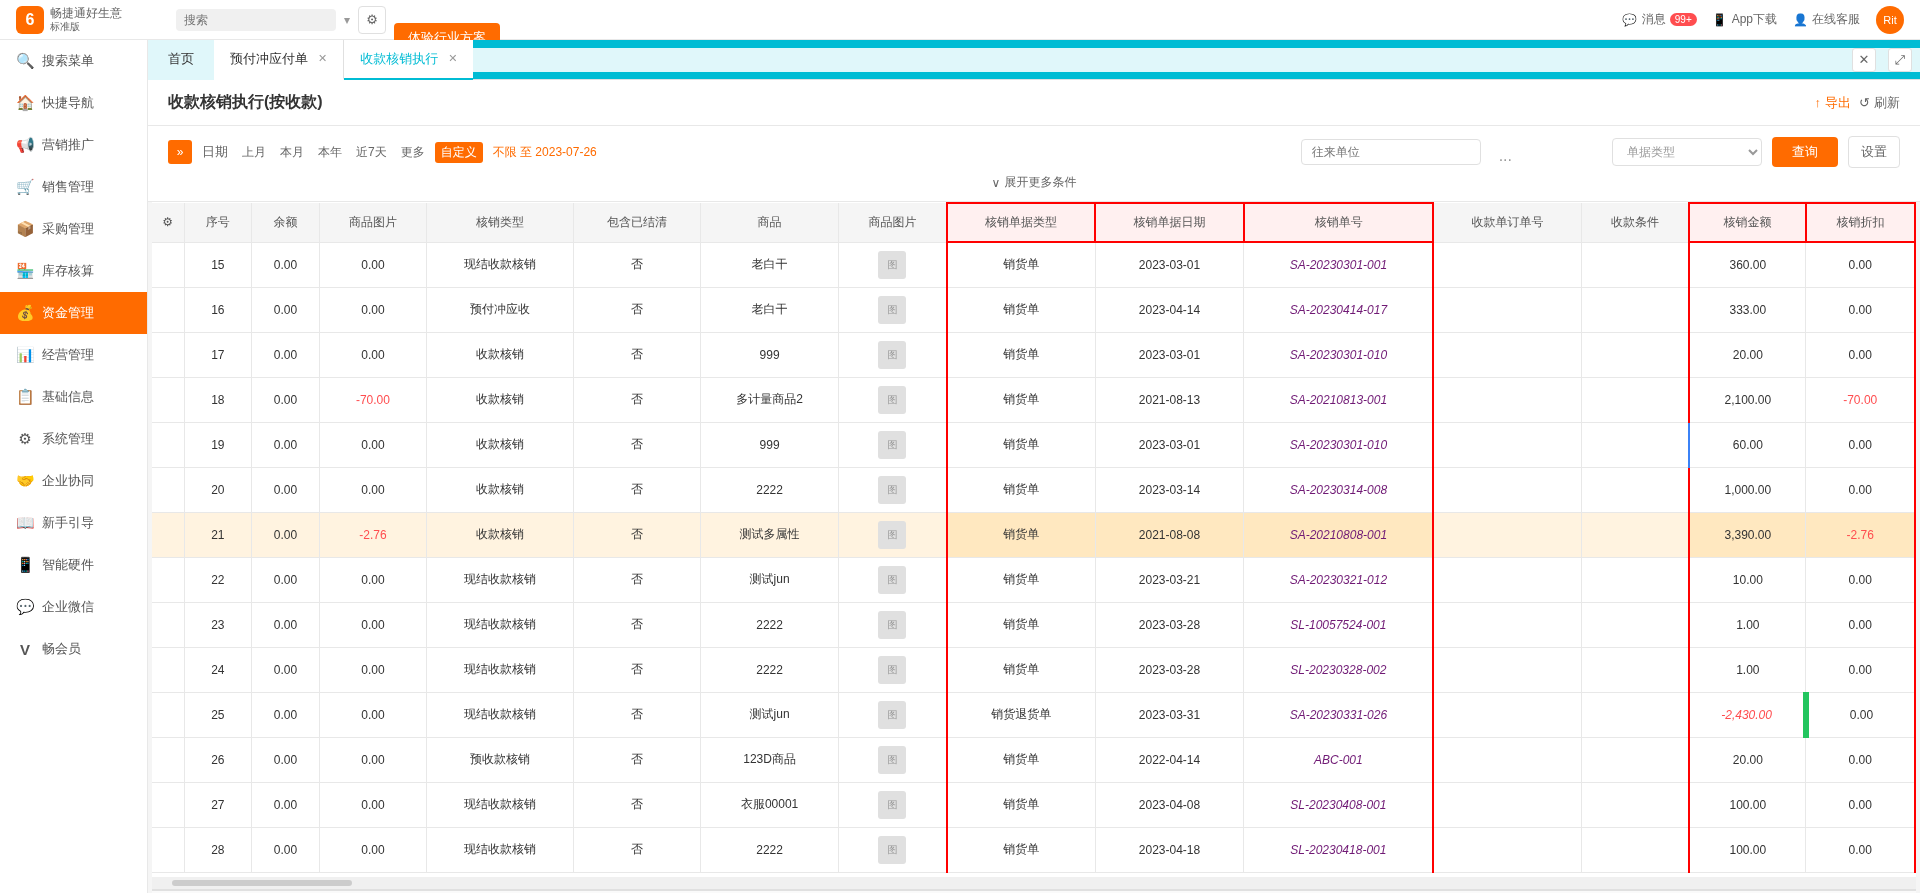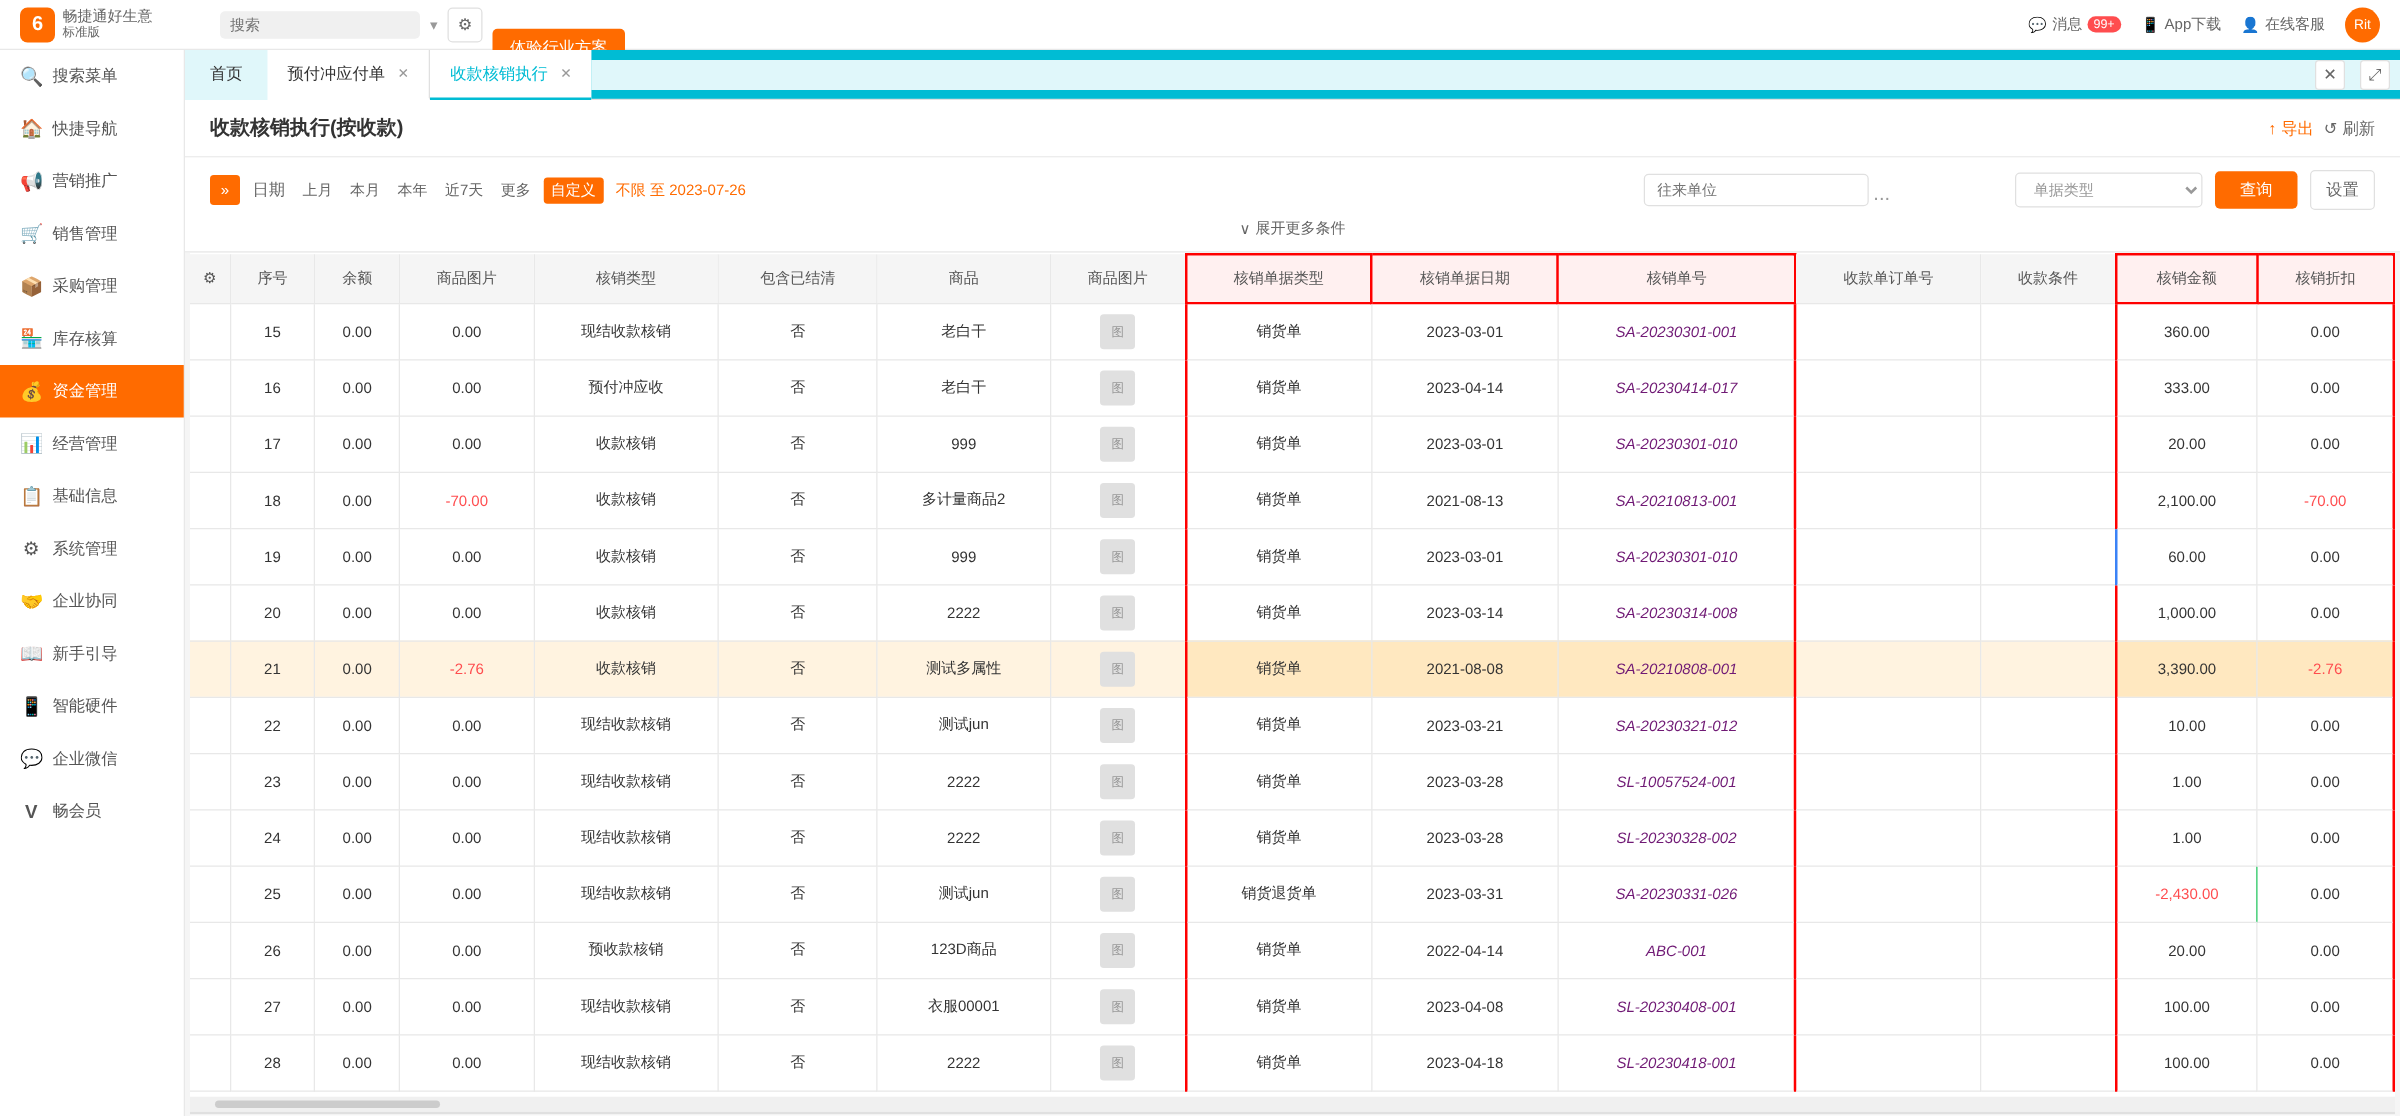--- a/index.html
+++ b/index.html
@@ -222,21 +222,21 @@
             <span class="date-shortcut">本月</span>
             <span class="date-shortcut">本年</span>
             <span class="date-shortcut">近7天</span>
             <span class="date-shortcut">更多</span>
             <span class="date-shortcut custom">自定义</span>
           </div>
           <div style="display:flex; flex-direction:column;">
             <span class="date-range-text">不限 至 2023-07-26</span>
           </div>
           <div style="flex:1;"></div>
-          <div style="display:flex; align-items:flex-end; gap:4px;">
+          <div style="display:flex; align-items:flex-end; gap:18px;">
             <input class="filter-input" placeholder="往来单位" style="">
             <span class="filter-dots">...</span>
           </div>
           <div style="width:80px;"></div>
           <div style="display:flex; align-items:center; gap:6px;">
             <select class="filter-select">
               <option>单据类型</option>
             </select>
           </div>
           <button class="query-btn">查询</button>
@@ -451,21 +451,21 @@
     <td>0.00</td>
     <td>现结收款核销</td>
     <td>否</td>
     <td>测试jun</td>
     <td><div style="width:28px;height:28px;background:#e0e0e0;border-radius:3px;display:inline-flex;align-items:center;justify-content:center;font-size:10px;color:#999;">图</div></td>
     <td style="border-left:2px solid #ff0000; border-right:1px solid #e8e8e8; ">销货退货单</td>
     <td style="">2023-03-31</td>
     <td style="border-right:2px solid #ff0000; "><a class="link-text">SA-20230331-026</a></td>
     <td></td>
     <td></td>
-    <td style="border-left:2px solid #ff0000; border-right:1px solid #22c55e; color:#ff4d4f; ">-2,430.00</td>
+    <td style="border-left:2px solid #ff0000; border-right:6px solid #22c55e; color:#ff4d4f;font-style:italic; ">-2,430.00</td>
     <td style="border-right:2px solid #ff0000;  ">0.00</td>
   </tr>
               <tr>
     <td></td>
     <td>26</td>
     <td>0.00</td>
     <td>0.00</td>
     <td>预收款核销</td>
     <td>否</td>
     <td>123D商品</td>

